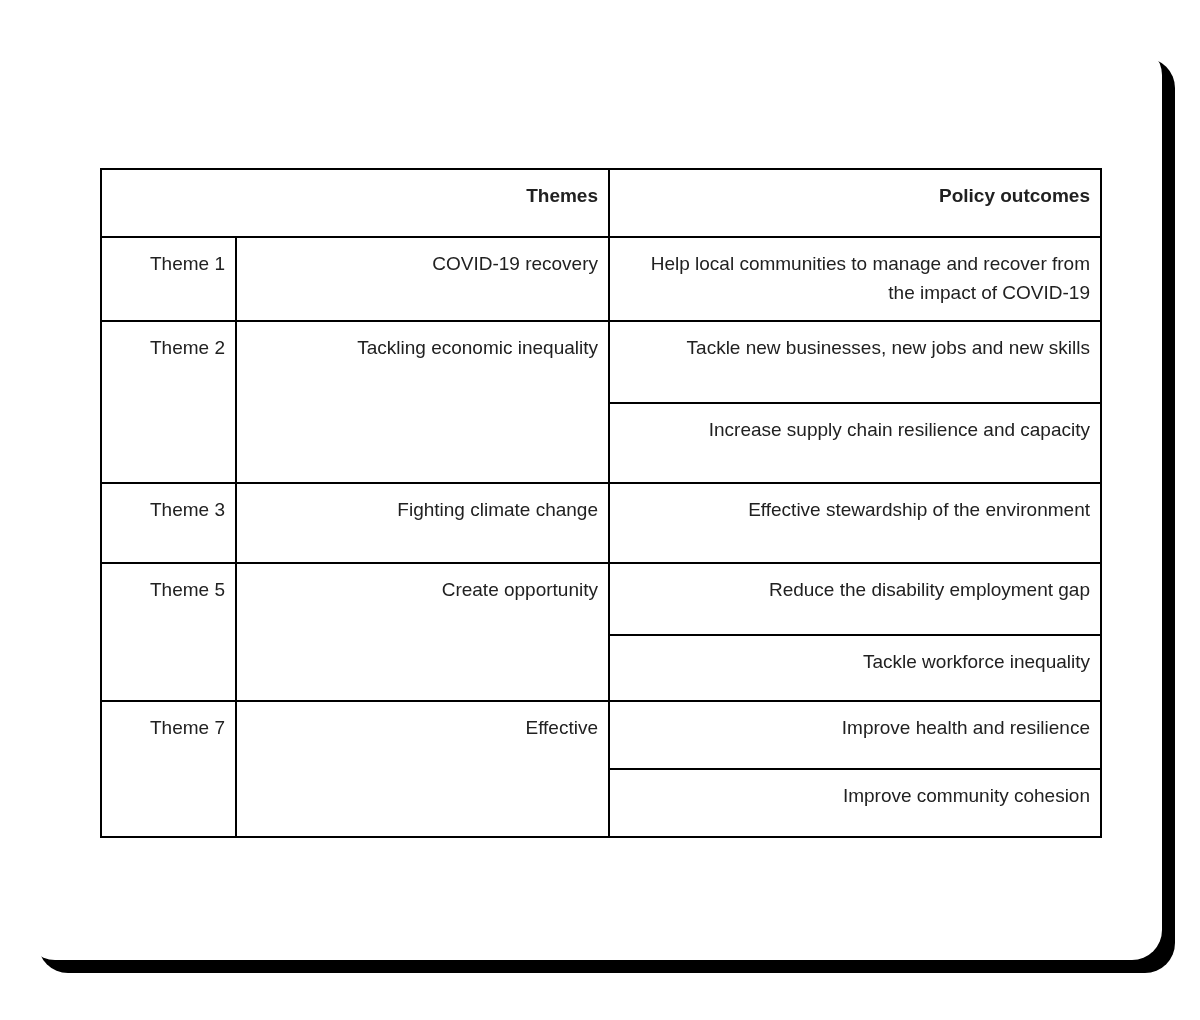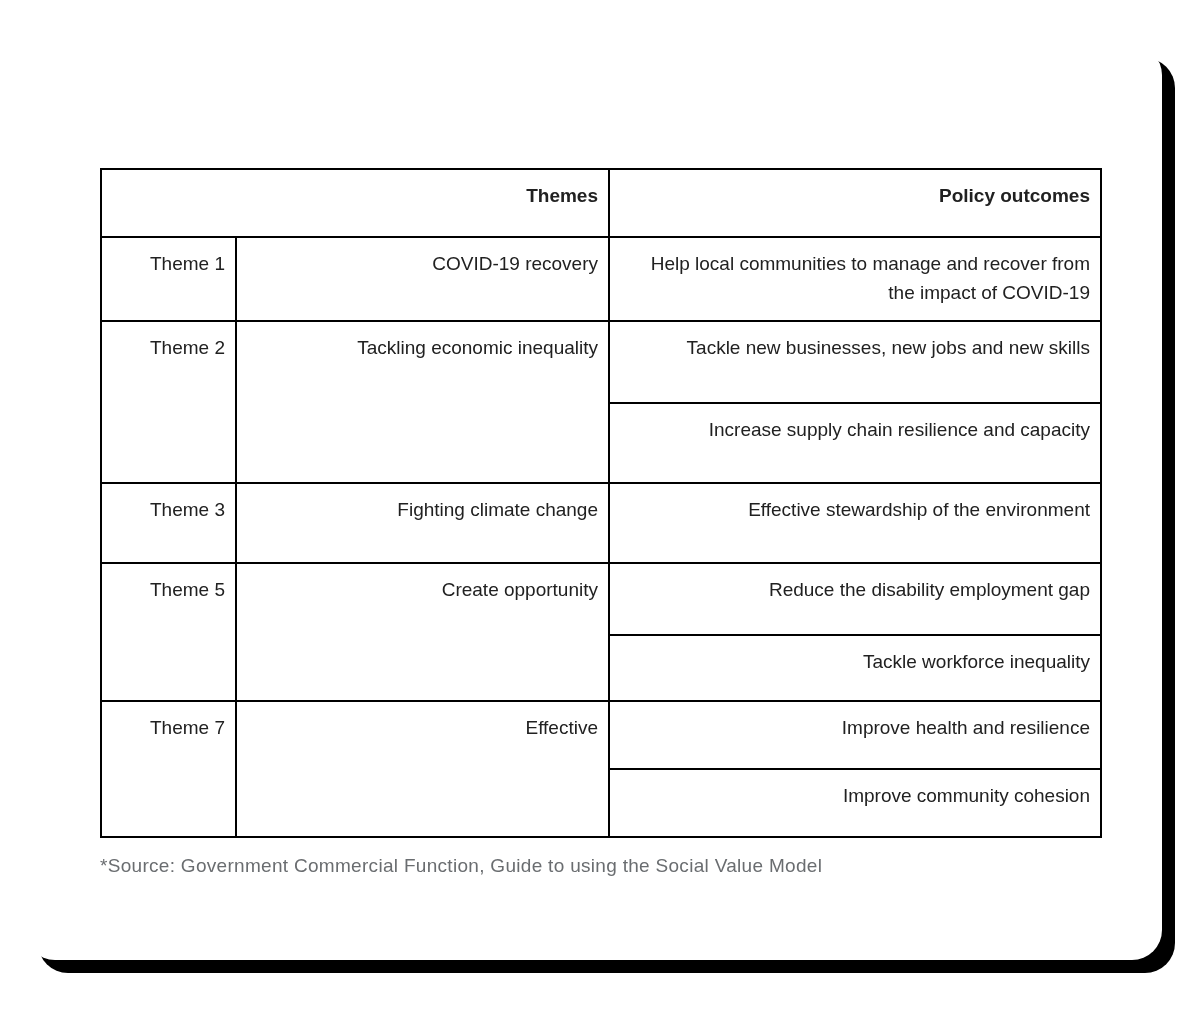--- a/index.html
+++ b/index.html
@@ -97,16 +97,15 @@
         <td rowspan="2">Theme 7</td>
         <td rowspan="2">Effective</td>
         <td>Improve health and resilience</td>
       </tr>
       <tr style="height:68px">
         <td>Improve community cohesion</td>
       </tr>
     </tbody>
       </table>
 
-    <div class="source-note">*Source: Government Commercial Function, Guide to using the Social Value Model</div>
 
   </div>
 </div>
 
 </body></html>

